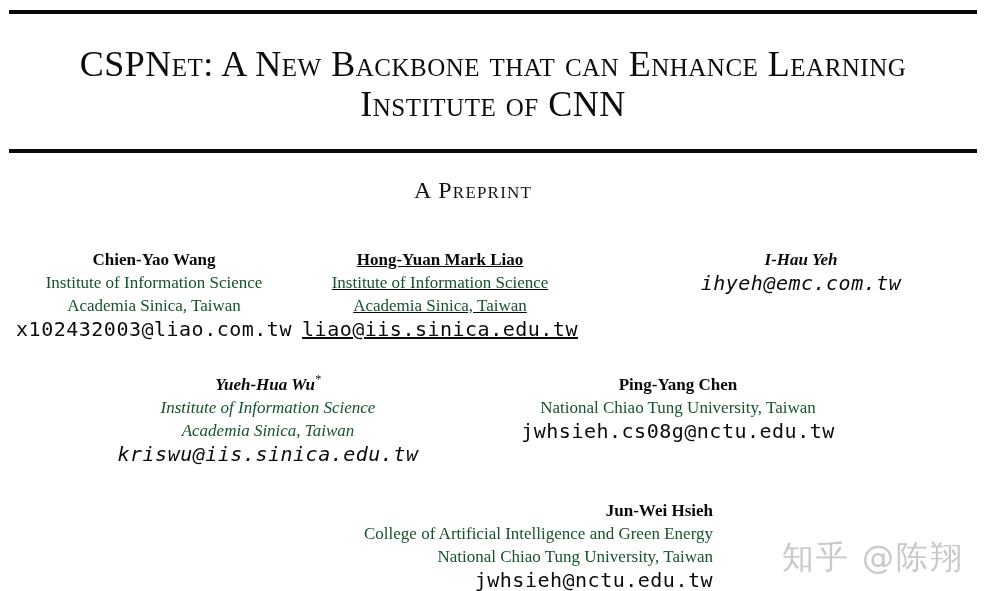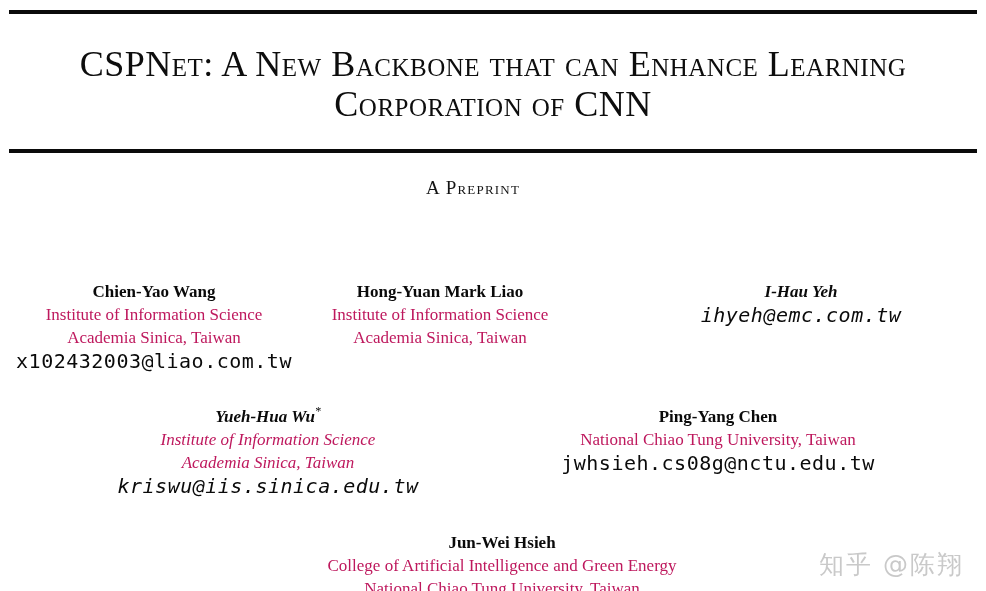--- a/index.html
+++ b/index.html
@@ -39,108 +39,107 @@
     color: #0d0d0d;
   }
   .title-line { white-space: nowrap; }
 
   .preprint {
     position: absolute;
     top: 177px;
     left: 0;
     width: 946px;
     text-align: center;
-    font-size: 19px;
+    font-size: 24px;
     font-variant: small-caps;
     letter-spacing: 1.2px;
     color: #141414;
   }
 
   .authors-row {
     position: absolute;
     left: 0;
     width: 986px;
     height: 94px;
-    margin-top: 32px;
   }
   .row-1 { top: 243px; }
   .row-2 { top: 368px; }
   .row-3 { top: 494px; }
 
   .author {
     position: absolute;
     text-align: center;
     font-size: 17px;
     line-height: 23px;
   }
   .author-name {
     font-weight: bold;
     font-size: 17px;
   }
   .author-name sup {
     font-weight: normal;
     font-size: 12px;
   }
-  .author-affil { color: #be185d; }
+  .author-affil { color: #14532d; }
   .author-affil:empty { display: none; }
   .author-email {
     font-family: "DejaVu Sans Mono", monospace;
     font-size: 20px;
     letter-spacing: 0.5px;
     margin-top: 1px;
   }
 
   
   .a-wang  { left: 4px;   width: 300px; }
-  .a-liao  { left: 290px; width: 300px; }
+  .a-liao  { left: 290px; width: 300px; text-decoration: underline; }
   .a-yeh   { left: 611px; width: 380px; font-style: italic; }
   .a-wu    { left: 108px; width: 320px; font-style: italic; }
-  .a-chen  { left: 528px; width: 380px; }
-  .a-hsieh { left: 282px; width: 440px; }
+  .a-chen  { left: 488px; width: 380px; }
+  .a-hsieh { left: 273px; width: 440px; text-align: right; }
 
   .watermark {
     position: absolute;
     top: 536px;
     right: 22px;
     font-family: "DejaVu Sans", sans-serif;
-    font-size: 25px;
+    font-size: 32px;
     color: #c9c9c9;
     text-shadow: 1px 1px 0 #ffffff;
     letter-spacing: 2px;
     user-select: none;
-    margin-top: 12px;
   }
 </style>
 </head>
 <body>
 
 <div class="page">
 
   <div class="rule rule-top"></div>
 
   <div class="paper-title">
     <div class="title-line">CSPNet: A New Backbone that can Enhance Learning</div>
-    <div class="title-line">Corporation of CNN</div>
+    <div class="title-line">Institute of CNN</div>
   </div>
 
   <div class="rule rule-bottom"></div>
 
   <div class="preprint">A Preprint</div>
 
   <div class="authors-row row-1">
     <div class="author a-wang">
       <div class="author-name"><span>Chien-Yao Wang</span><sup></sup></div>
       <div class="author-affil">Institute of Information Science</div>
       <div class="author-affil">Academia Sinica, Taiwan</div>
       <div class="author-email">x102432003@liao.com.tw</div>
     </div>
     <div class="author a-liao">
       <div class="author-name"><span>Hong-Yuan Mark Liao</span><sup></sup></div>
       <div class="author-affil">Institute of Information Science</div>
       <div class="author-affil">Academia Sinica, Taiwan</div>
+      <div class="author-email">liao@iis.sinica.edu.tw</div>
     </div>
     <div class="author a-yeh">
       <div class="author-name"><span>I-Hau Yeh</span><sup></sup></div>
 
       <div class="author-email">ihyeh@emc.com.tw</div>
     </div>
   </div>
 
   <div class="authors-row row-2">
     <div class="author a-wu">

